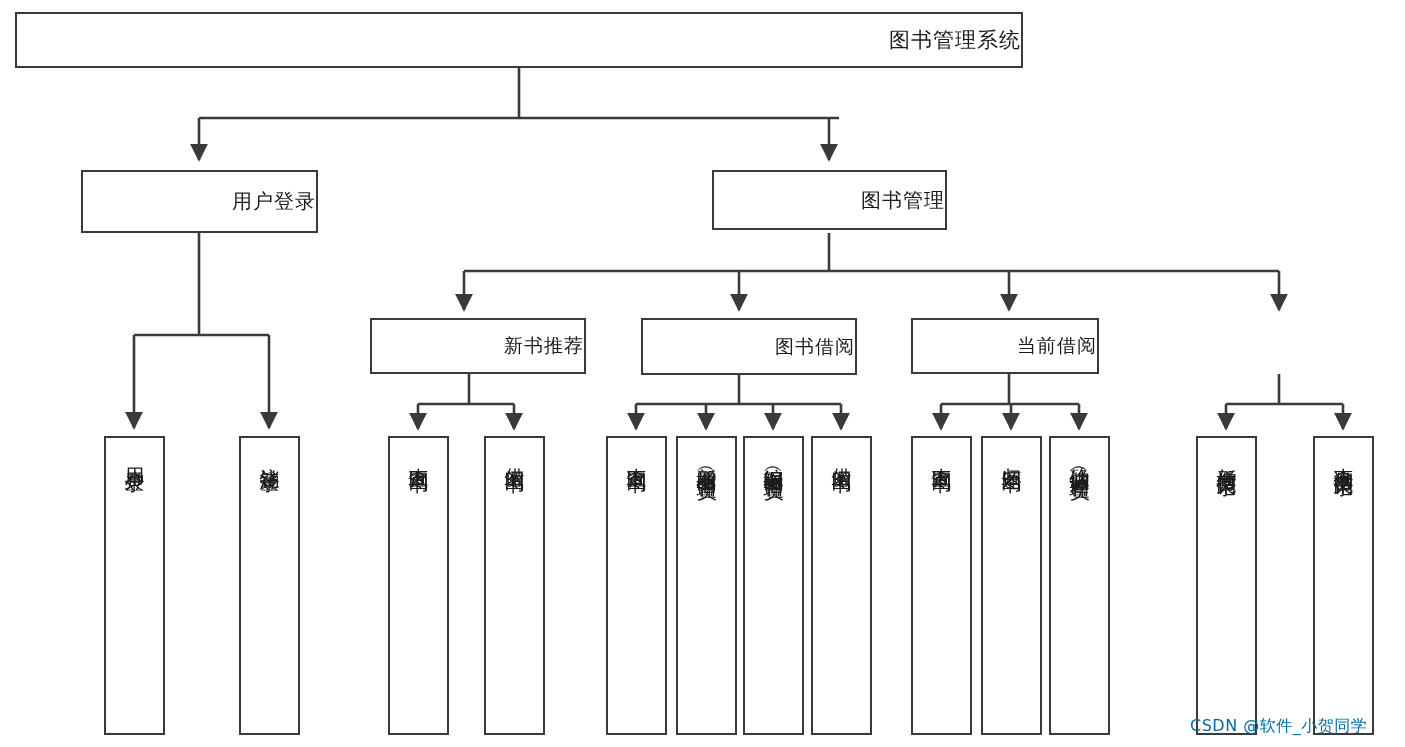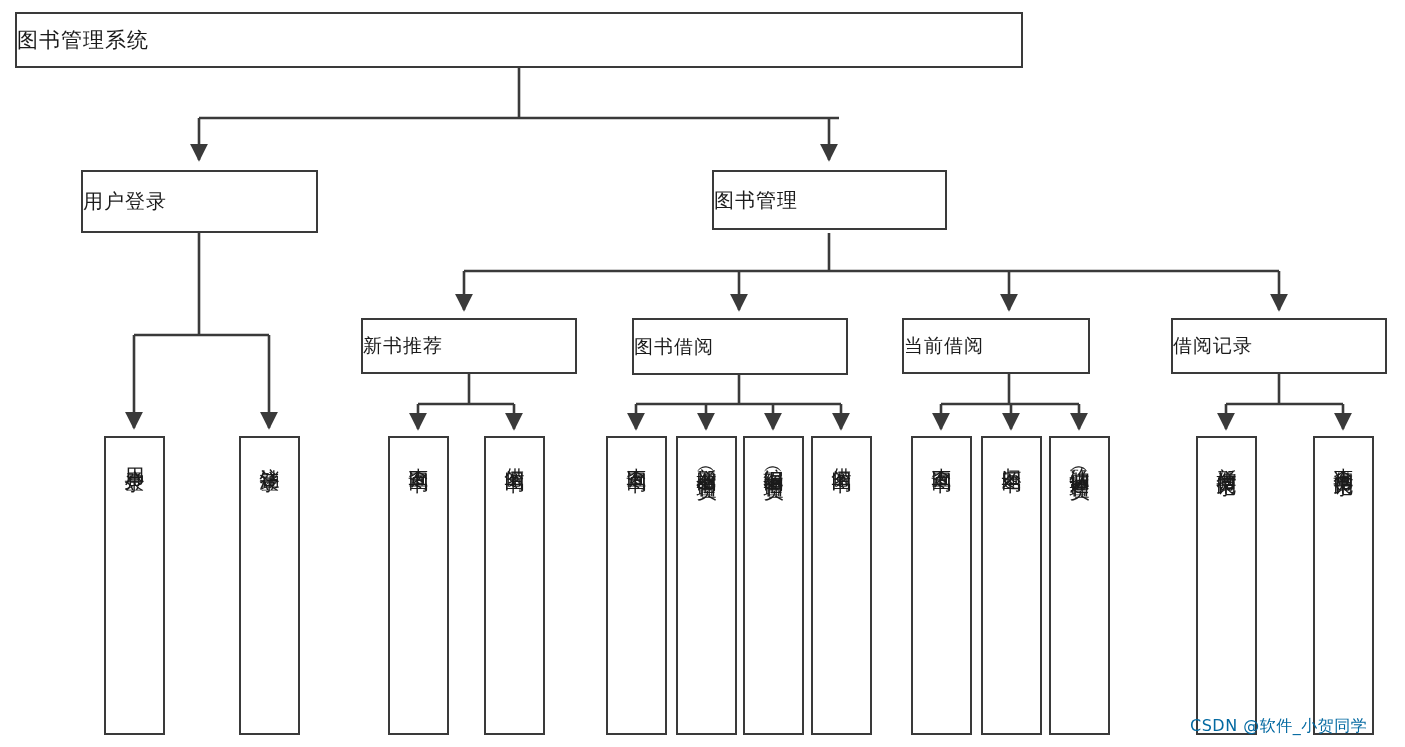--- a/index.html
+++ b/index.html
@@ -26,32 +26,33 @@
     height: 747px;
     pointer-events: none;
   }
   .node {
     position: absolute;
     box-sizing: border-box;
     background: #ffffff;
     border: 2.5px solid #3a3a3a;
     display: flex;
     align-items: center;
-    justify-content: flex-start;
+    justify-content: flex-end;
     color: #1b1b1b;
     line-height: 1.15;
   }
   .node.root {
     font-size: 21px;
   }
   .node.lvl1 {
     font-size: 20px;
   }
   .node.lvl2 {
     font-size: 19px;
+    margin-left: 9px;
   }
   .node.leaf {
     font-size: 20px;
     align-items: flex-start;
     justify-content: center;
     padding-top: 14px;
   }
   .vtext {
     writing-mode: vertical-rl;
     text-orientation: upright;
@@ -146,23 +147,20 @@
   </div>
 
   <div class="node lvl2" style="left:632px; top:318px; width:216px; height:57px;">
     <span class="htext">图书借阅</span>
   </div>
 
   <div class="node lvl2" style="left:902px; top:318px; width:188px; height:56px;">
     <span class="htext">当前借阅</span>
   </div>
 
-  <div class="node lvl2" style="left:1171px; top:318px; width:216px; height:56px;">
-    <span class="htext">借阅记录</span>
-  </div>
 
   <div class="node leaf" style="left:104px; top:436px; width:61px; height:299px;">
     <span class="vtext">用户登录</span>
   </div>
 
   <div class="node leaf" style="left:239px; top:436px; width:61px; height:299px;">
     <span class="vtext">注销登录</span>
   </div>
 
   <div class="node leaf" style="left:388px; top:436px; width:61px; height:299px;">

